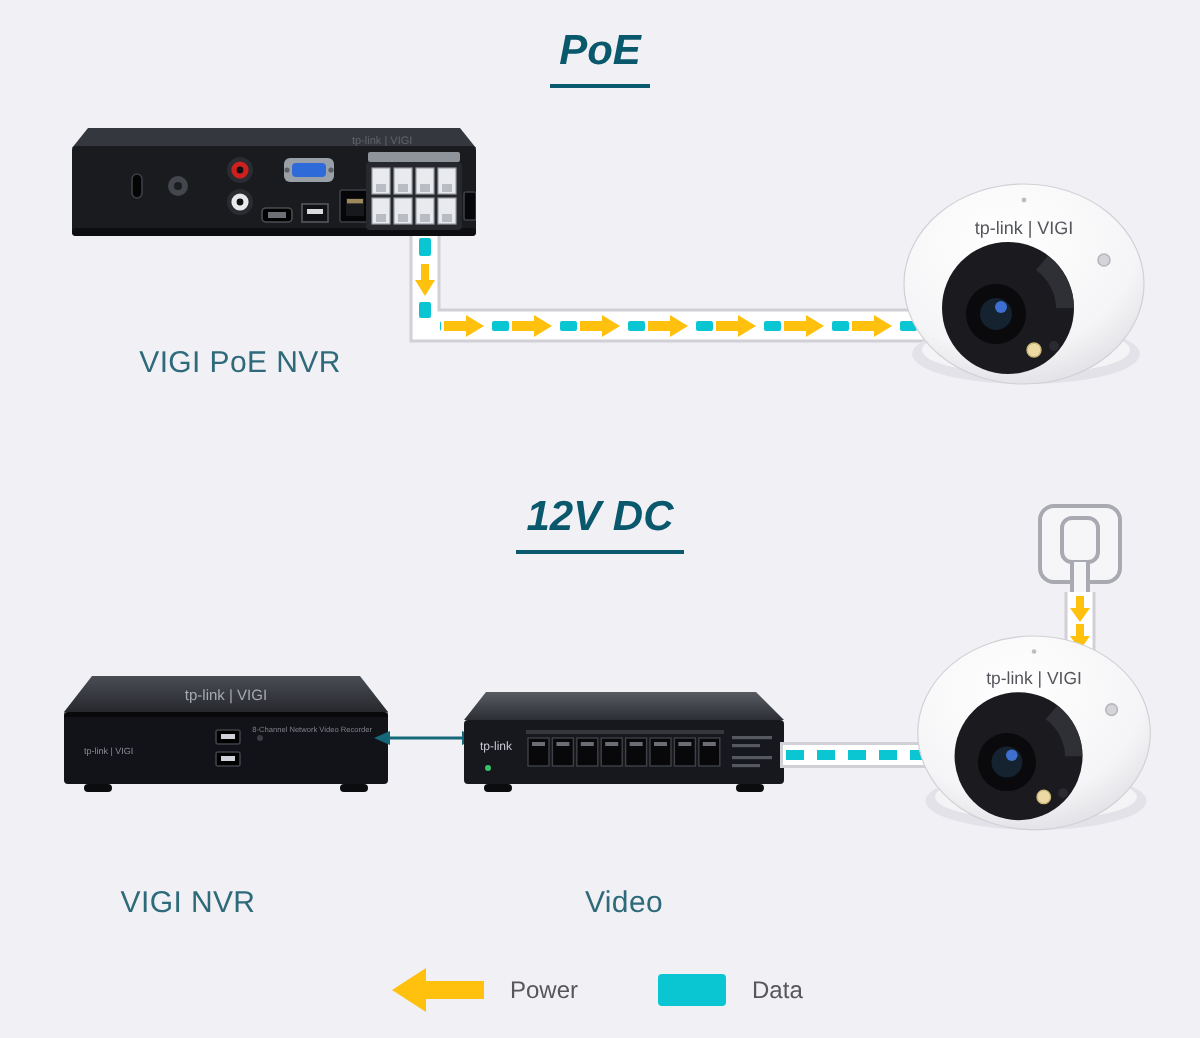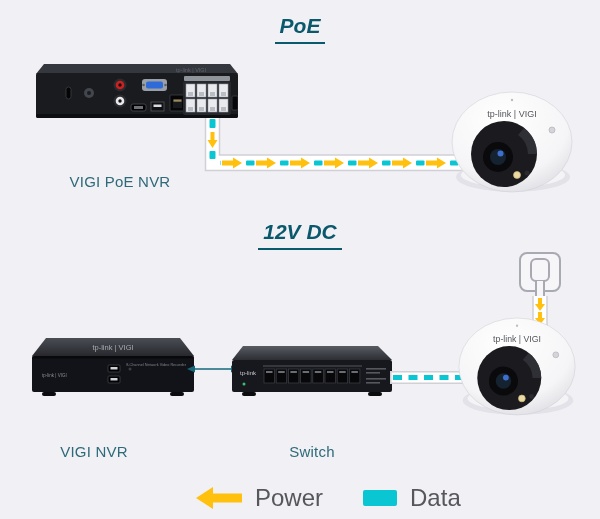--- a/index.html
+++ b/index.html
@@ -19,21 +19,21 @@
   .section-title span {
     display:inline-block; border-bottom:2px solid #0a5a6e; padding:0 5px 4px 5px;
   }
   .device-label {
     position:absolute; text-align:center;
     color:#2e6a79; font-size:15px; letter-spacing:0.2px;margin-top:40px;
   }
   .legend {
     position:absolute; left:196px; top:484px;
     display:flex; align-items:center;
-    color:#56575b; font-size:24px;
+    color:#56575b; font-size:12px;
   }
   .legend .lbl { margin-left:13px; }
   .legend .gap { width:40px; }
   .legend .swatch { width:34px; height:16px; background:#0ac6d2; border-radius:2px; }
 </style>
 </head>
 <body>
 
 <div class="section-title" style="top:14px">
   <span>PoE</span>
@@ -145,21 +145,21 @@
     <path d="M76,40 A33,33 0 0 1 89,66 L80,66 A24,24 0 0 0 70,47 Z" fill="#34343c" opacity="0.8"></path>
     <circle cx="50" cy="69" r="15" fill="#0a0a0d"></circle>
     <circle cx="50" cy="69" r="8" fill="#15222f"></circle>
     <circle cx="52.5" cy="65.5" r="3" fill="#3e6fd0"></circle>
     <circle cx="69" cy="87" r="3.5" fill="#ecd9a4" stroke="#c9b878" stroke-width="0.7"></circle>
     <circle cx="79" cy="85" r="2.5" fill="#2a2a30"></circle>
     <text x="64" y="29" font-size="9" text-anchor="middle" fill="#55565c">tp-link | VIGI</text>
   </svg>
 </div>
 
-<div class="section-title" style="top:220px">
+<div class="section-title" style="top:247px">
   <span>12V DC</span>
 </div>
 
 <div class="abs" style="left:517px; top:250px;">
   <svg width="46" height="48" viewBox="0 0 46 48">
     <rect x="3" y="3" width="40" height="38" rx="7" fill="#f6f6f9" stroke="#a9a9b2" stroke-width="2"></rect>
     <rect x="14" y="9" width="18" height="22" rx="5" fill="none" stroke="#a9a9b2" stroke-width="2"></rect>
     <path d="M19,30 L19,46 M27,30 L27,46" stroke="#a9a9b2" stroke-width="2"></path>
     <rect x="20" y="31" width="6" height="16" fill="#f6f6f9"></rect>
   </svg>
@@ -252,21 +252,21 @@
     <g fill="#55585e">
       <rect x="134" y="24" width="20" height="1.6"></rect>
       <rect x="134" y="28" width="14" height="1.6"></rect>
       <rect x="134" y="34" width="20" height="1.6"></rect>
       <rect x="134" y="38" width="14" height="1.6"></rect>
     </g>
     <rect x="10" y="48" width="14" height="4" rx="2" fill="#0b0c0e"></rect>
     <rect x="136" y="48" width="14" height="4" rx="2" fill="#0b0c0e"></rect>
   </svg>
 </div>
-<div class="device-label" style="left:242px; top:403px; width:140px;">Switch</div>
+<div class="device-label" style="left:242px; top:403px; width:140px;">Video</div>
 
 <div class="abs" style="left:390px; top:371px;">
   <svg width="84" height="13" viewBox="0 0 84 13">
     <rect x="0.75" y="0.75" width="82.5" height="11.5" fill="#ffffff" stroke="#d0d0d6" stroke-width="1.5"></rect>
     <line x1="3" y1="6.5" x2="84" y2="6.5" stroke="#0ac6d2" stroke-width="5" stroke-dasharray="9 6.5"></line>
   </svg>
 </div>
 
 <div class="abs" style="left:455px; top:314px;">
   <svg width="126" height="103" viewBox="0 0 130 106">

